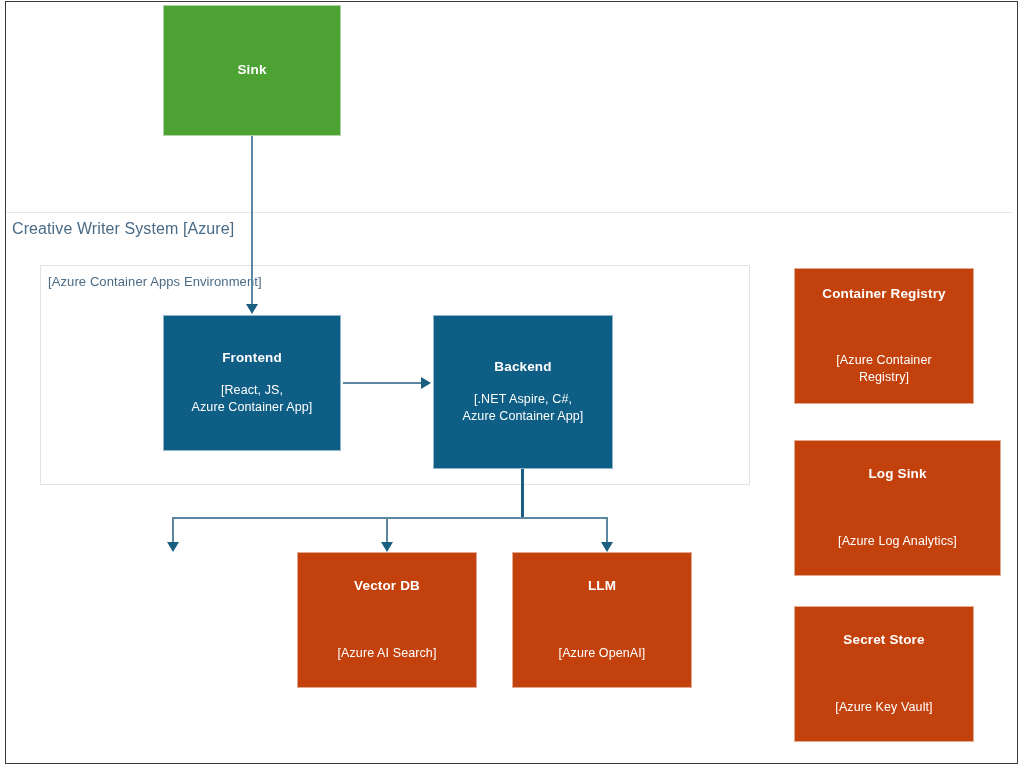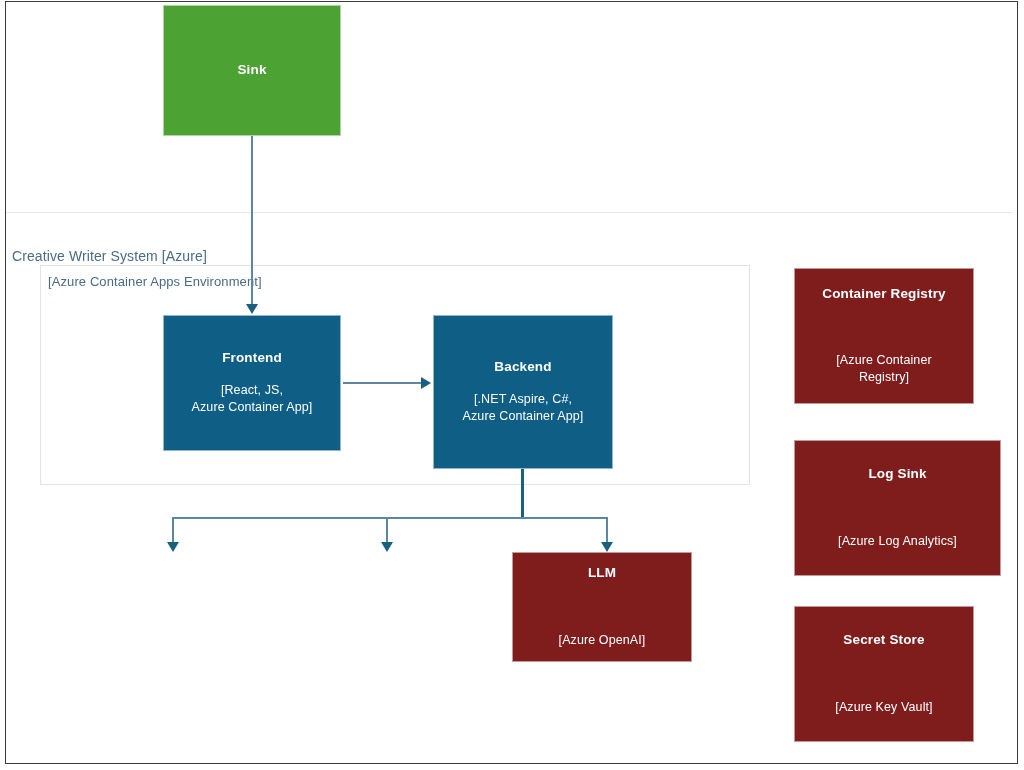--- a/index.html
+++ b/index.html
@@ -39,25 +39,24 @@
     width: 1006px;
     height: 551px;
     border-top: 1px solid #e8e8e8;
     box-sizing: border-box;
     background: transparent;
   }
   .system-label {
     position: absolute;
     left: 12px;
     top: 220px;
-    font-size: 14px;
+    font-size: 16px;
     color: #4a6b86;
     letter-spacing: 0.1px;
     white-space: nowrap;
-    margin-top: 28px;
   }
 
   
   .env-boundary {
     position: absolute;
     left: 40px;
     top: 265px;
     width: 710px;
     height: 220px;
     border: 1px solid #e2e2e2;
@@ -97,21 +96,21 @@
     font-size: 12.5px;
     font-weight: normal;
     line-height: 1.35;
     margin-top: 16px;
     letter-spacing: 0.1px;
     white-space: pre-line;
   }
 
   .node.person  { background: #4CA233; }
   .node.app     { background: #0F5E85; }
-  .node.ext     { background: #7f1d1d; gap: 34px; }
+  .node.ext     { background: #c2410c; gap: 34px; }
 
   
   .conn {
     position: absolute;
     background: #5b87a3;
   }
   .conn.v { width: 1.6px; }
   .conn.h { height: 1.6px; }
   .conn.dark-thick { background: #1b5f80; width: 2.6px; }
 
@@ -174,22 +173,26 @@
 Azure Container App]</div>
   </div>
 
   <div class="node app" style="left:433px; top:315px; width:180px; height:154px;">
     <div class="title">Backend</div>
     <div class="tech">[.NET Aspire, C#,
 Azure Container App]</div>
   </div>
 
 
-
-  <div class="node ext" style="left:512px; top:552px; width:180px; height:110px;">
+  <div class="node ext" style="left:297px; top:552px; width:180px; height:136px;">
+    <div class="title">Vector DB</div>
+    <div class="tech">[Azure AI Search]</div>
+  </div>
+
+  <div class="node ext" style="left:512px; top:552px; width:180px; height:136px;">
     <div class="title">LLM</div>
     <div class="tech">[Azure OpenAI]</div>
   </div>
 
   <div class="node ext" style="left:794px; top:268px; width:180px; height:136px;">
     <div class="title">Container Registry</div>
     <div class="tech">[Azure Container
 Registry]</div>
   </div>
 

